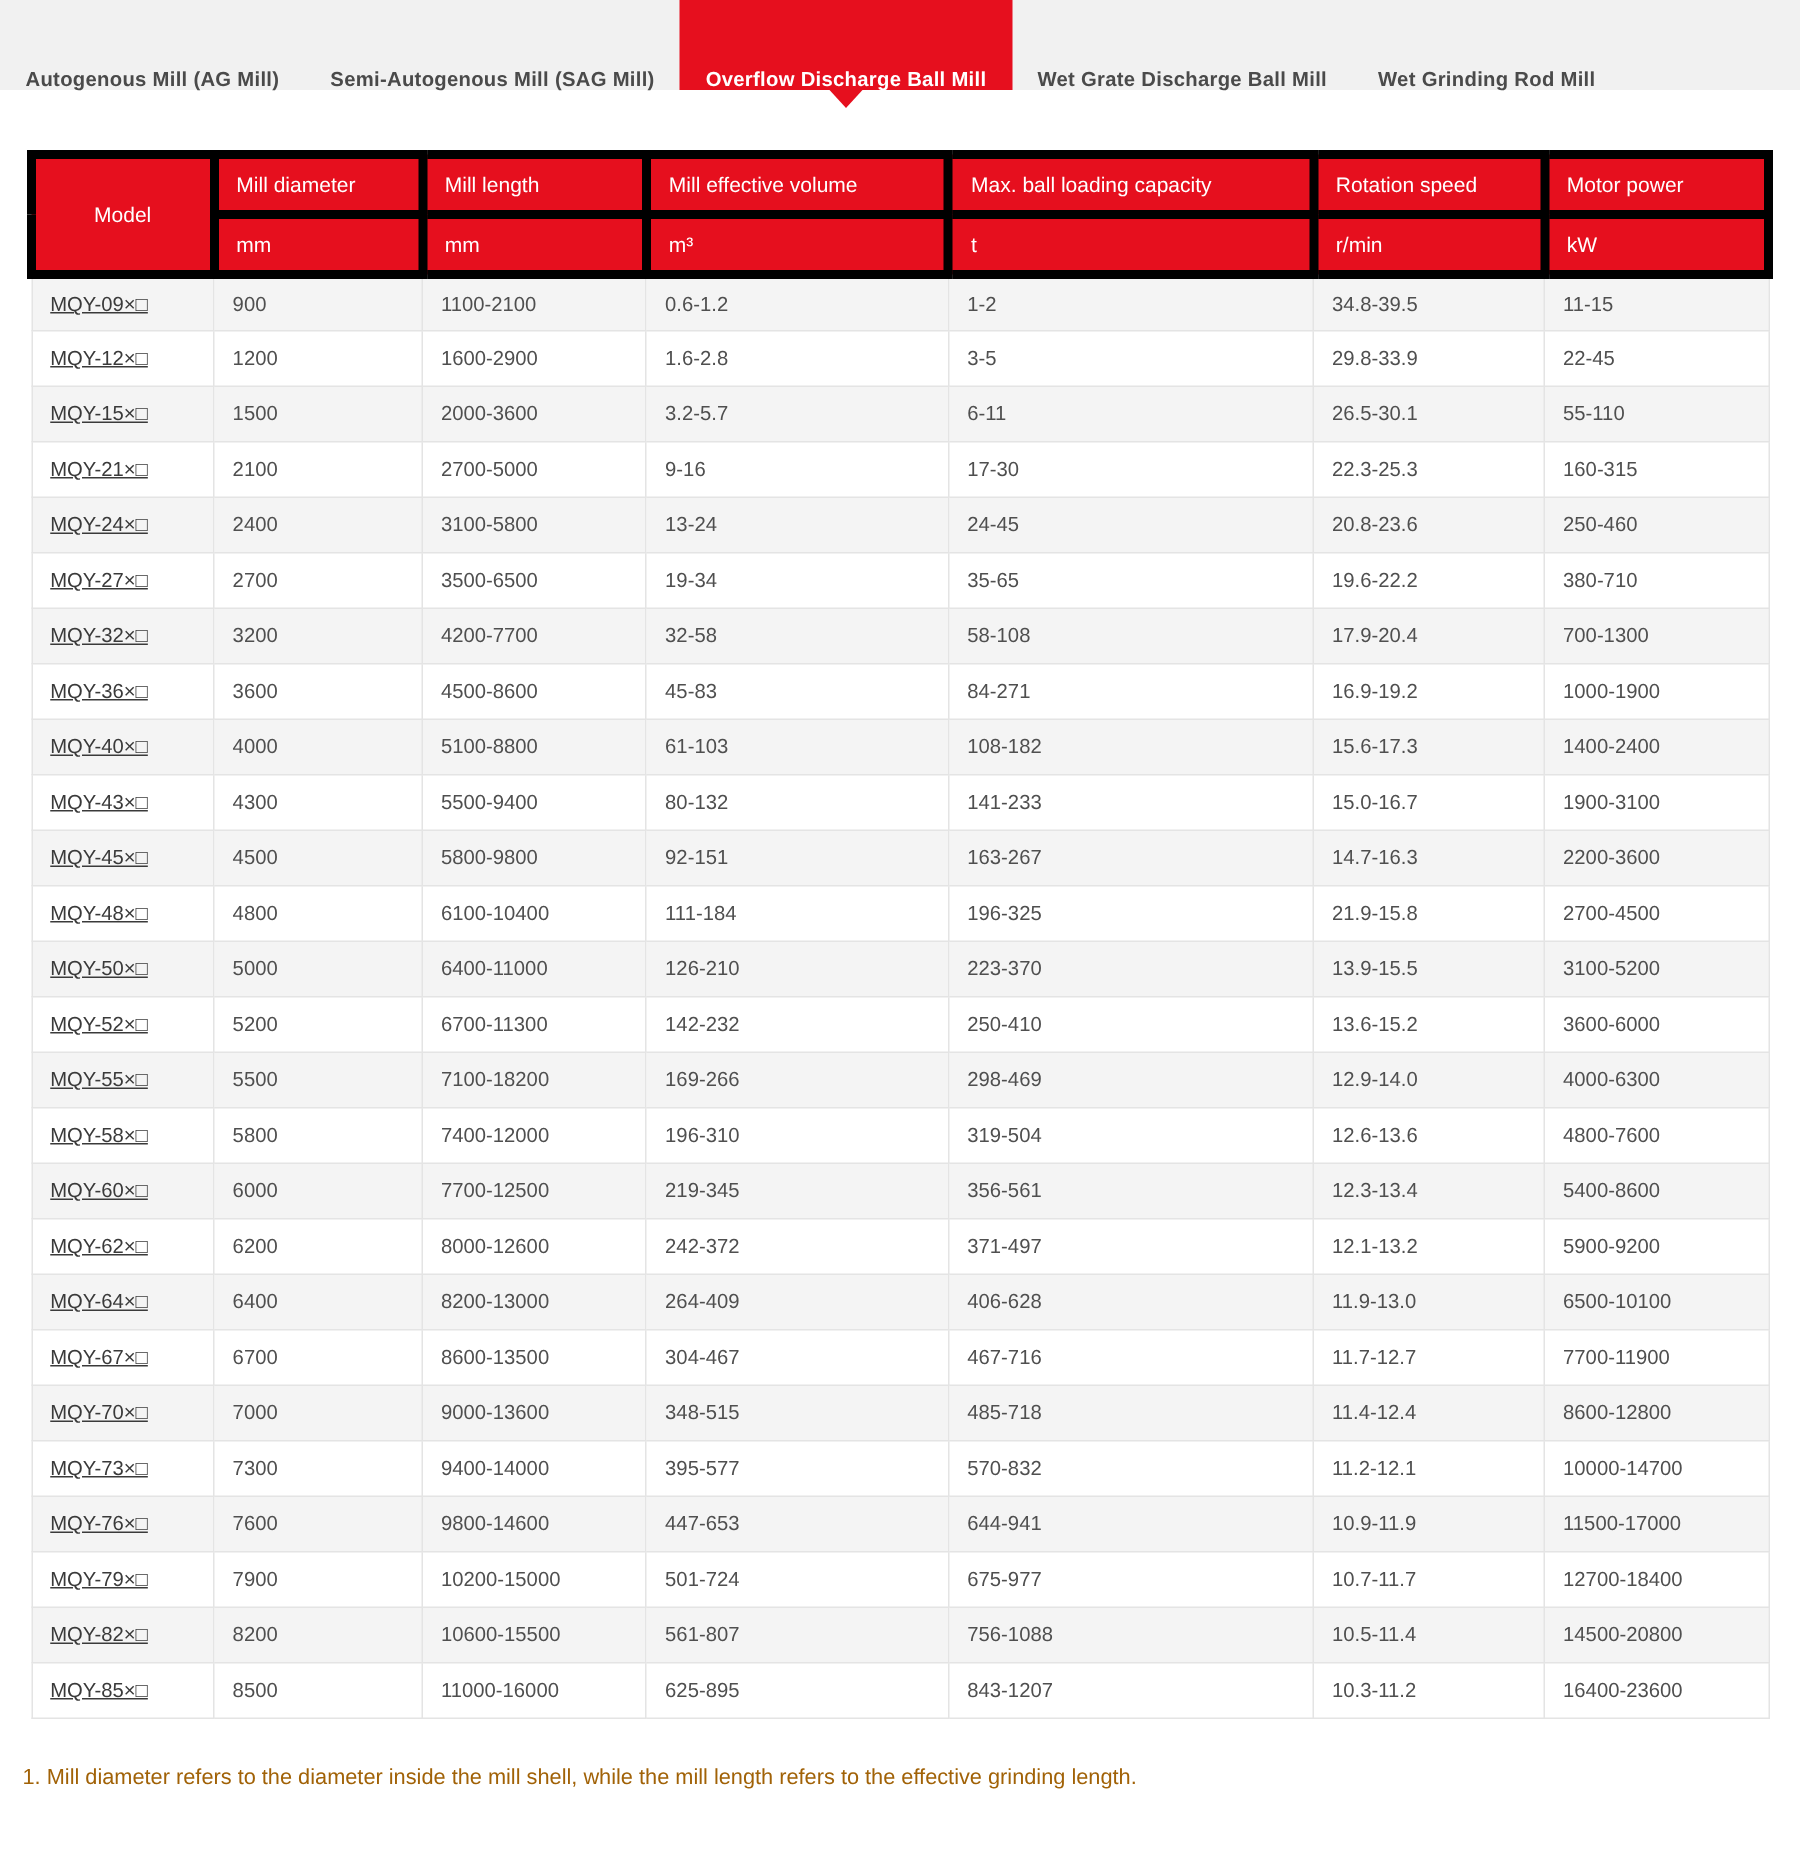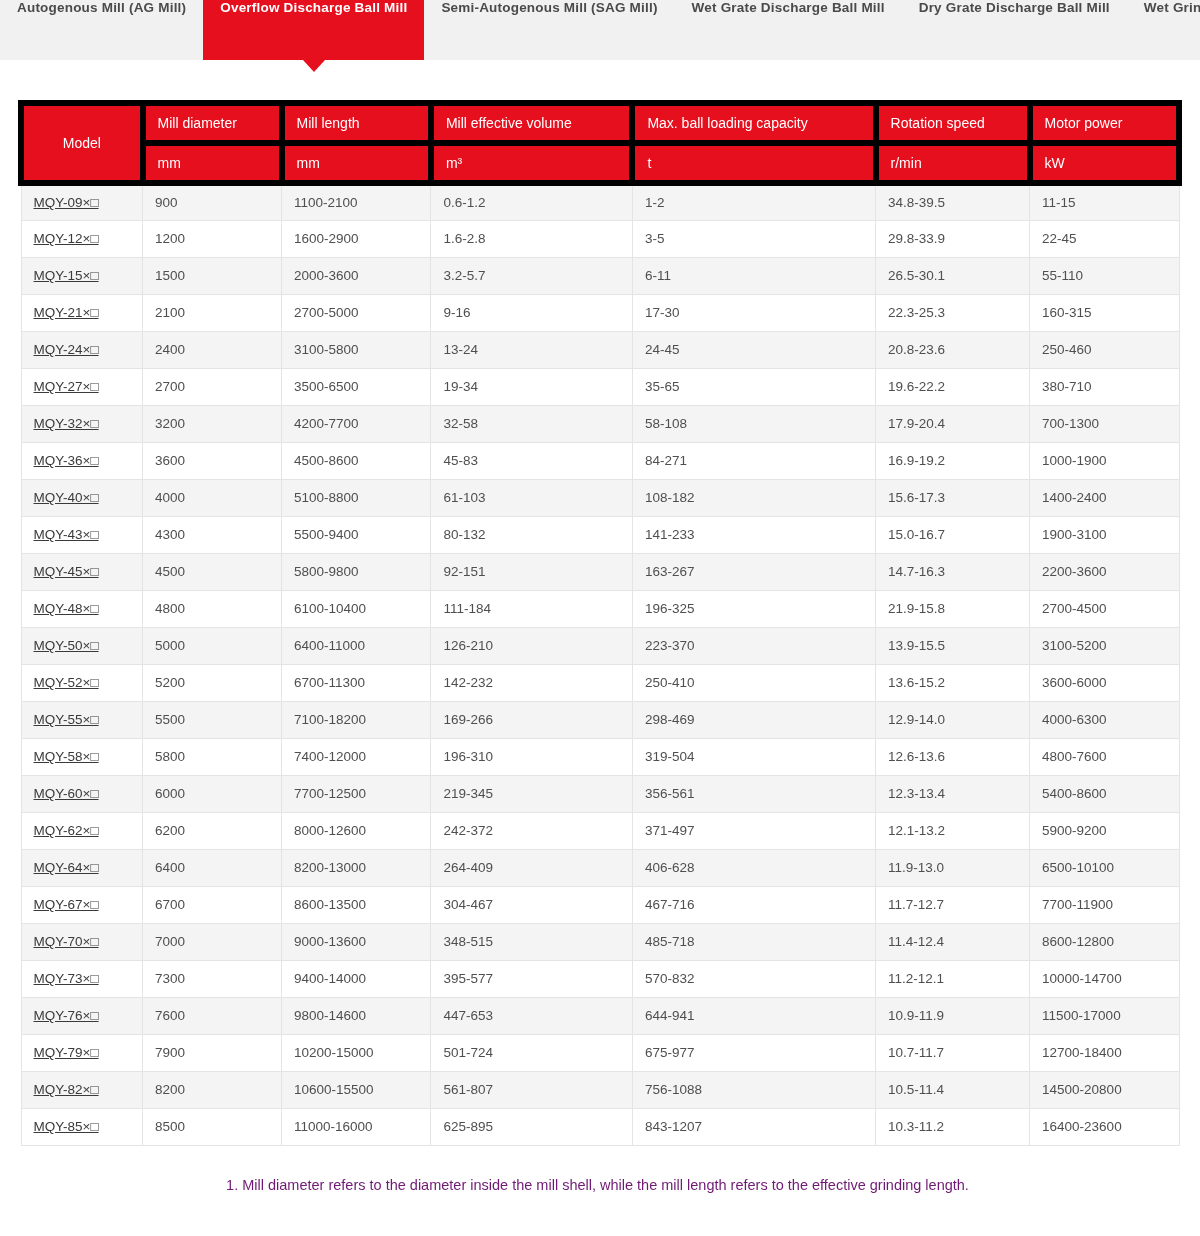--- a/index.html
+++ b/index.html
@@ -22,21 +22,21 @@
   
   .tabbar{
     display:flex;
     align-items:stretch;
     background:var(--tabbar-bg);
     height:60px;
     width:100%;
   }
   .tab{
     display:flex;
-    align-items:flex-start;
+    align-items:flex-end;
     padding:0 17px;
     font-size:13.5px;
     font-weight:700;
     color:#4a4a4a;
     letter-spacing:.2px;
     cursor:pointer;
     position:relative;
     white-space:nowrap;
   }
   .tab.active{
@@ -94,44 +94,40 @@
     color:#3a3a3a;
     text-decoration:underline;
     cursor:pointer;
     font-size:13.5px;
   }
 
   
   .notes{
     padding:28px 20px 0 15px;
     font-size:14.5px;
-    color:#701a75;
+    color:#a16207;
     line-height:23px;
-    text-align:center;
   }
   .notes p{margin:0 0 3px 0;}
 </style>
 </head>
 <body>
 
 <div class="tabbar">
     <div class="tab">
     <span class="tab-label">Autogenous Mill (AG Mill)</span>
   </div>
+    <div class="tab">
+    <span class="tab-label">Semi-Autogenous Mill (SAG Mill)</span>
+  </div>
     <div class="tab active">
     <span class="tab-label">Overflow Discharge Ball Mill</span>
   </div>
     <div class="tab">
-    <span class="tab-label">Semi-Autogenous Mill (SAG Mill)</span>
-  </div>
-    <div class="tab">
     <span class="tab-label">Wet Grate Discharge Ball Mill</span>
-  </div>
-    <div class="tab">
-    <span class="tab-label">Dry Grate Discharge Ball Mill</span>
   </div>
     <div class="tab">
     <span class="tab-label">Wet Grinding Rod Mill</span>
   </div>
   </div>
 
 <div class="content">
   <table>
     <colgroup>
       <col style="width:10.5%">

